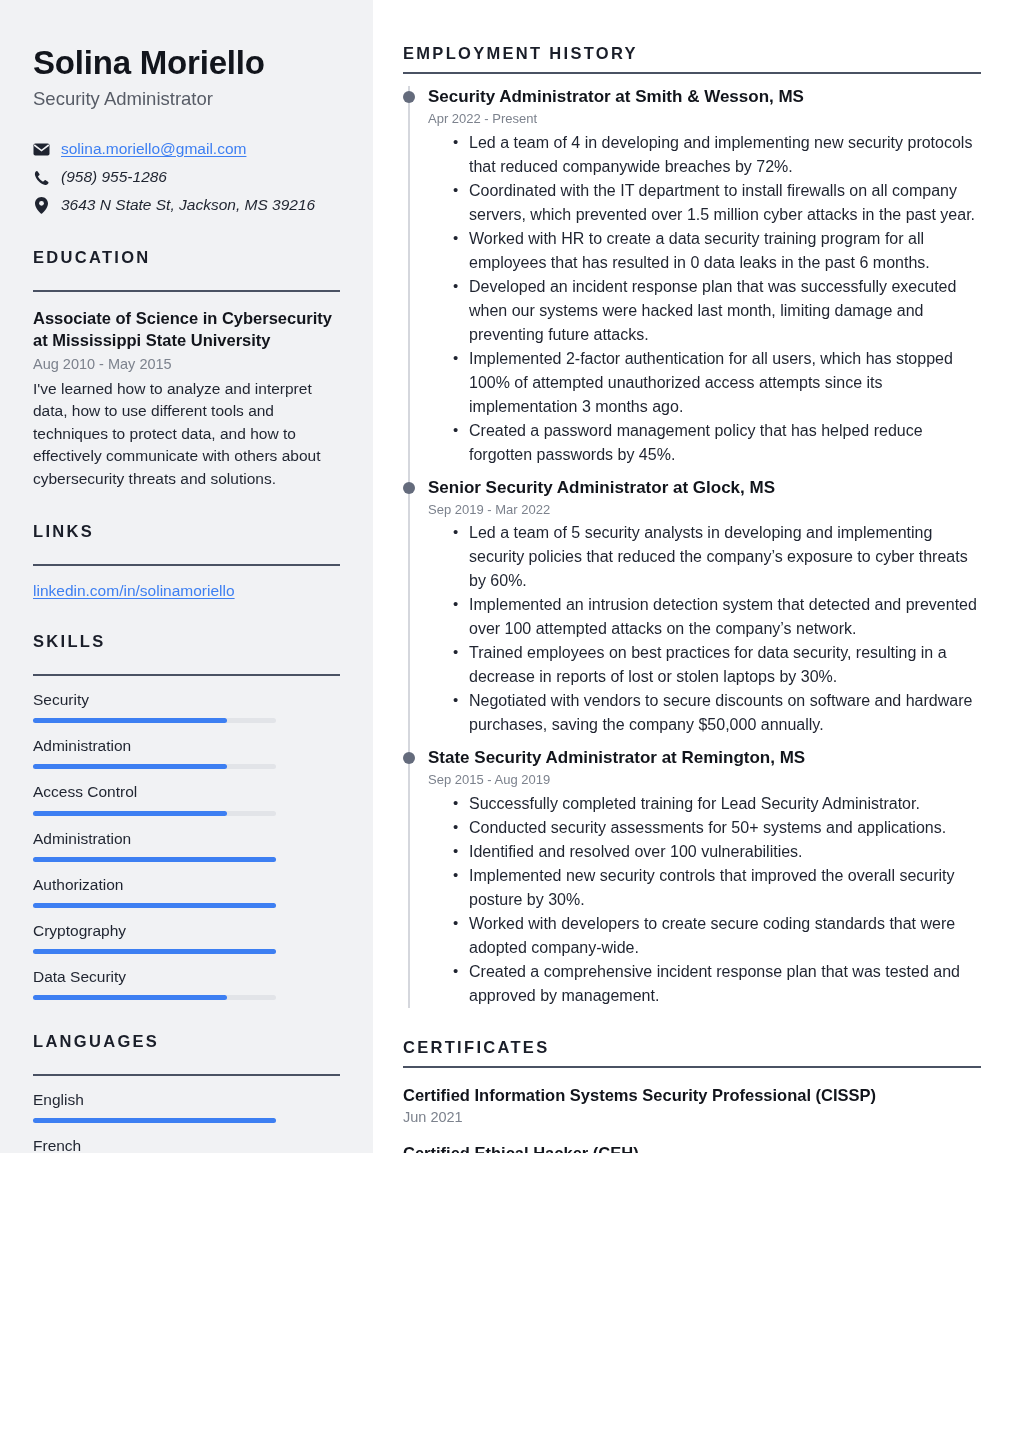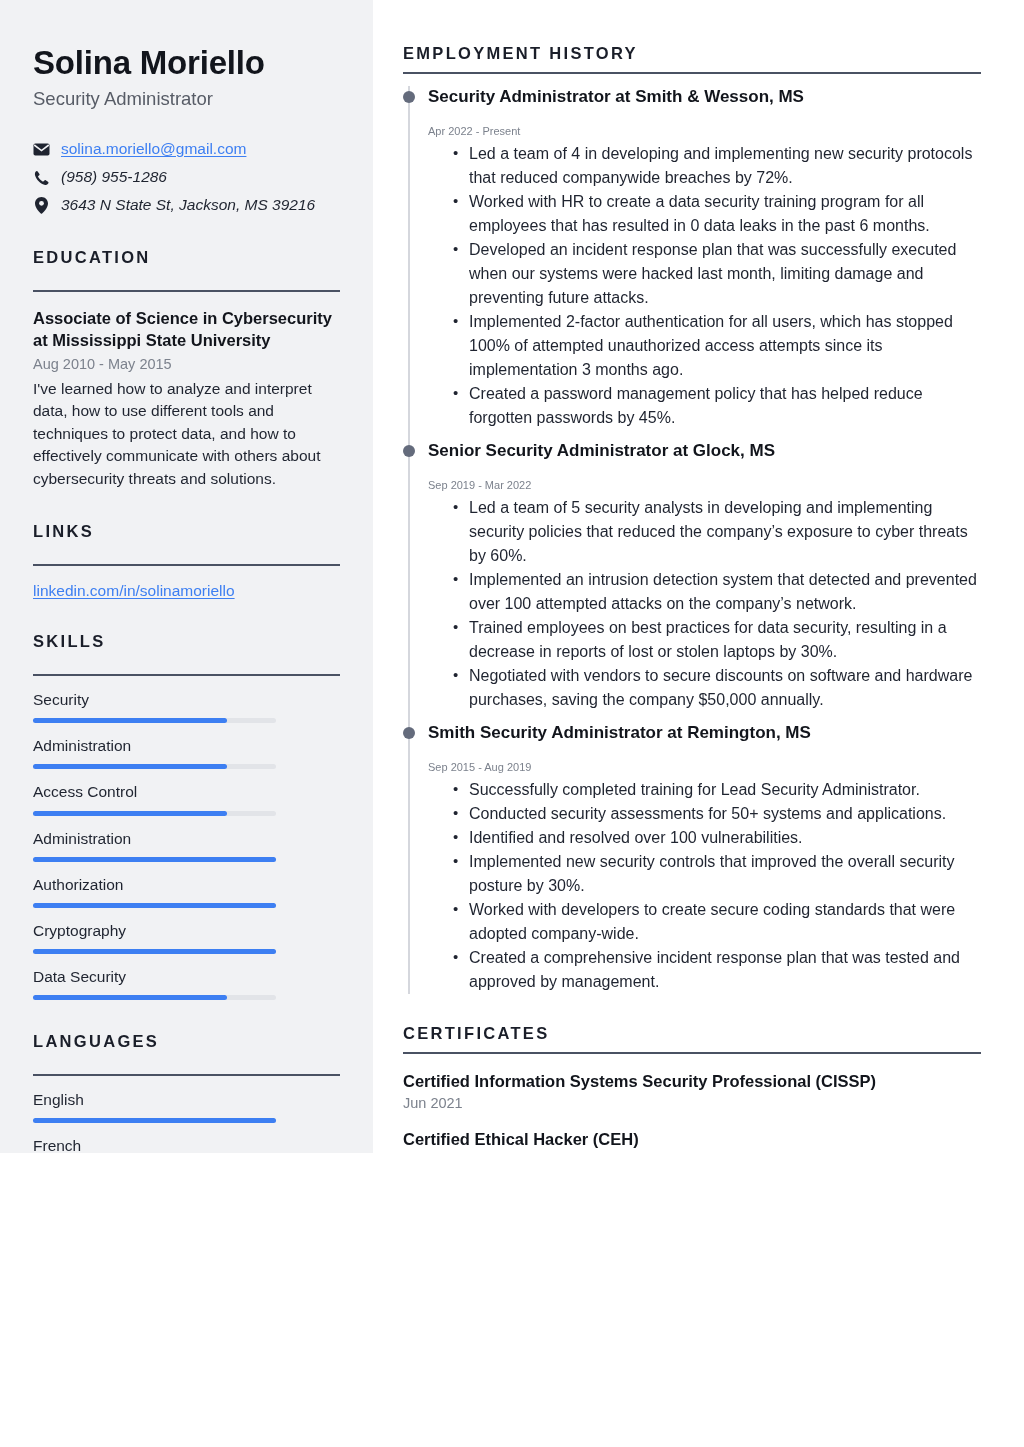--- a/index.html
+++ b/index.html
@@ -199,23 +199,23 @@
   }
 
   .job-title {
     font-size: 17px;
     font-weight: bold;
     color: #12151c;
     line-height: 1.3;
   }
 
   .job-date {
-    font-size: 11px;
+    font-size: 13px;
     color: #7c828d;
-    margin-top: 16px;
+    margin-top: 2px;
     line-height: 1.35;
   }
 
   ul.bullets {
     margin-top: 3px;
     padding-left: 41px;
     list-style: none;
   }
 
   ul.bullets li {
@@ -390,40 +390,41 @@
     <section>
       <div class="main-heading">EMPLOYMENT HISTORY</div>
       <div class="main-rule"></div>
       <div class="timeline" id="jobs-list">
           <div class="job">
             <span class="job-dot"></span>
             <div class="job-title">Security Administrator at Smith &amp; Wesson, MS</div>
             <div class="job-date">Apr 2022 - Present</div>
             <ul class="bullets">
               <li>Led a team of 4 in developing and implementing new security protocols that reduced companywide breaches by 72%.</li>
+              <li>Coordinated with the IT department to install firewalls on all company servers, which prevented over 1.5 million cyber attacks in the past year.</li>
               <li>Worked with HR to create a data security training program for all employees that has resulted in 0 data leaks in the past 6 months.</li>
               <li>Developed an incident response plan that was successfully executed when our systems were hacked last month, limiting damage and preventing future attacks.</li>
               <li>Implemented 2-factor authentication for all users, which has stopped 100% of attempted unauthorized access attempts since its implementation 3 months ago.</li>
               <li>Created a password management policy that has helped reduce forgotten passwords by 45%.</li>
             </ul>
           </div>
           <div class="job">
             <span class="job-dot"></span>
             <div class="job-title">Senior Security Administrator at Glock, MS</div>
             <div class="job-date">Sep 2019 - Mar 2022</div>
             <ul class="bullets">
               <li>Led a team of 5 security analysts in developing and implementing security policies that reduced the company’s exposure to cyber threats by 60%.</li>
               <li>Implemented an intrusion detection system that detected and prevented over 100 attempted attacks on the company’s network.</li>
               <li>Trained employees on best practices for data security, resulting in a decrease in reports of lost or stolen laptops by 30%.</li>
               <li>Negotiated with vendors to secure discounts on software and hardware purchases, saving the company $50,000 annually.</li>
             </ul>
           </div>
           <div class="job">
             <span class="job-dot"></span>
-            <div class="job-title">Smith Security Administrator at Remington, MS</div>
+            <div class="job-title">State Security Administrator at Remington, MS</div>
             <div class="job-date">Sep 2015 - Aug 2019</div>
             <ul class="bullets">
               <li>Successfully completed training for Lead Security Administrator.</li>
               <li>Conducted security assessments for 50+ systems and applications.</li>
               <li>Identified and resolved over 100 vulnerabilities.</li>
               <li>Implemented new security controls that improved the overall security posture by 30%.</li>
               <li>Worked with developers to create secure coding standards that were adopted company-wide.</li>
               <li>Created a comprehensive incident response plan that was tested and approved by management.</li>
             </ul>
           </div>

